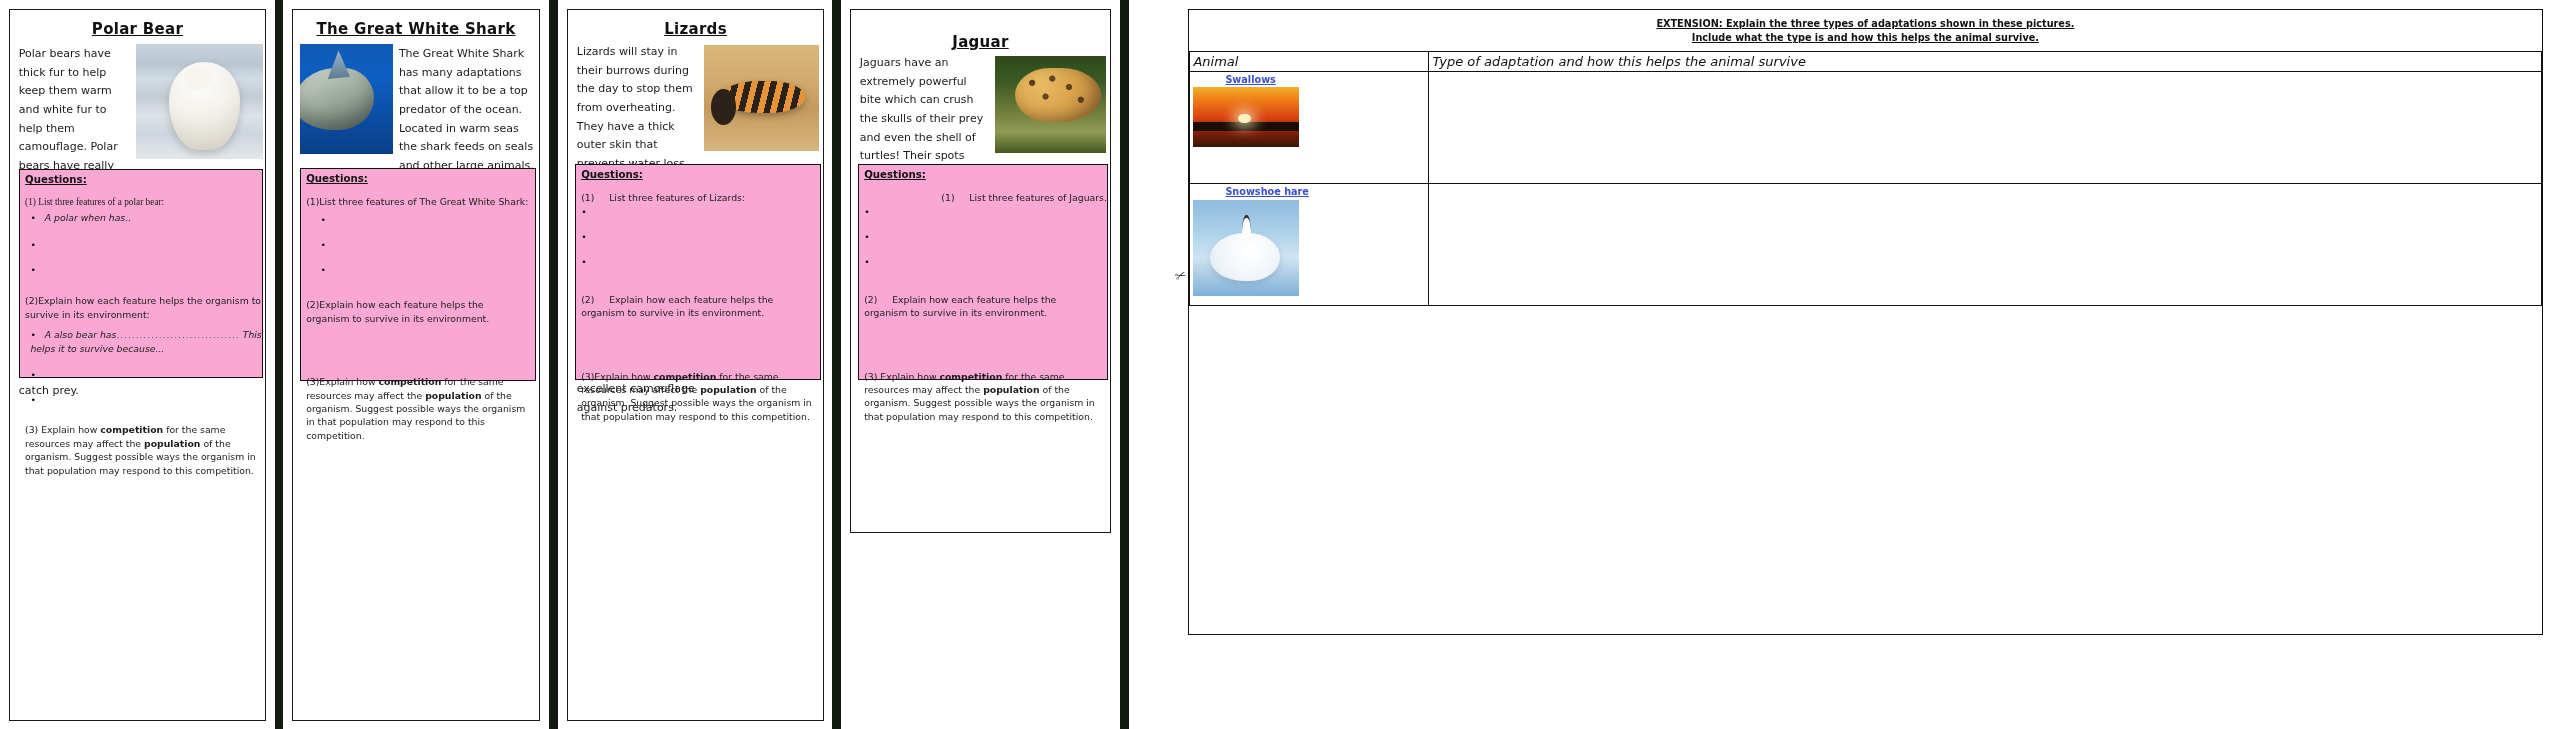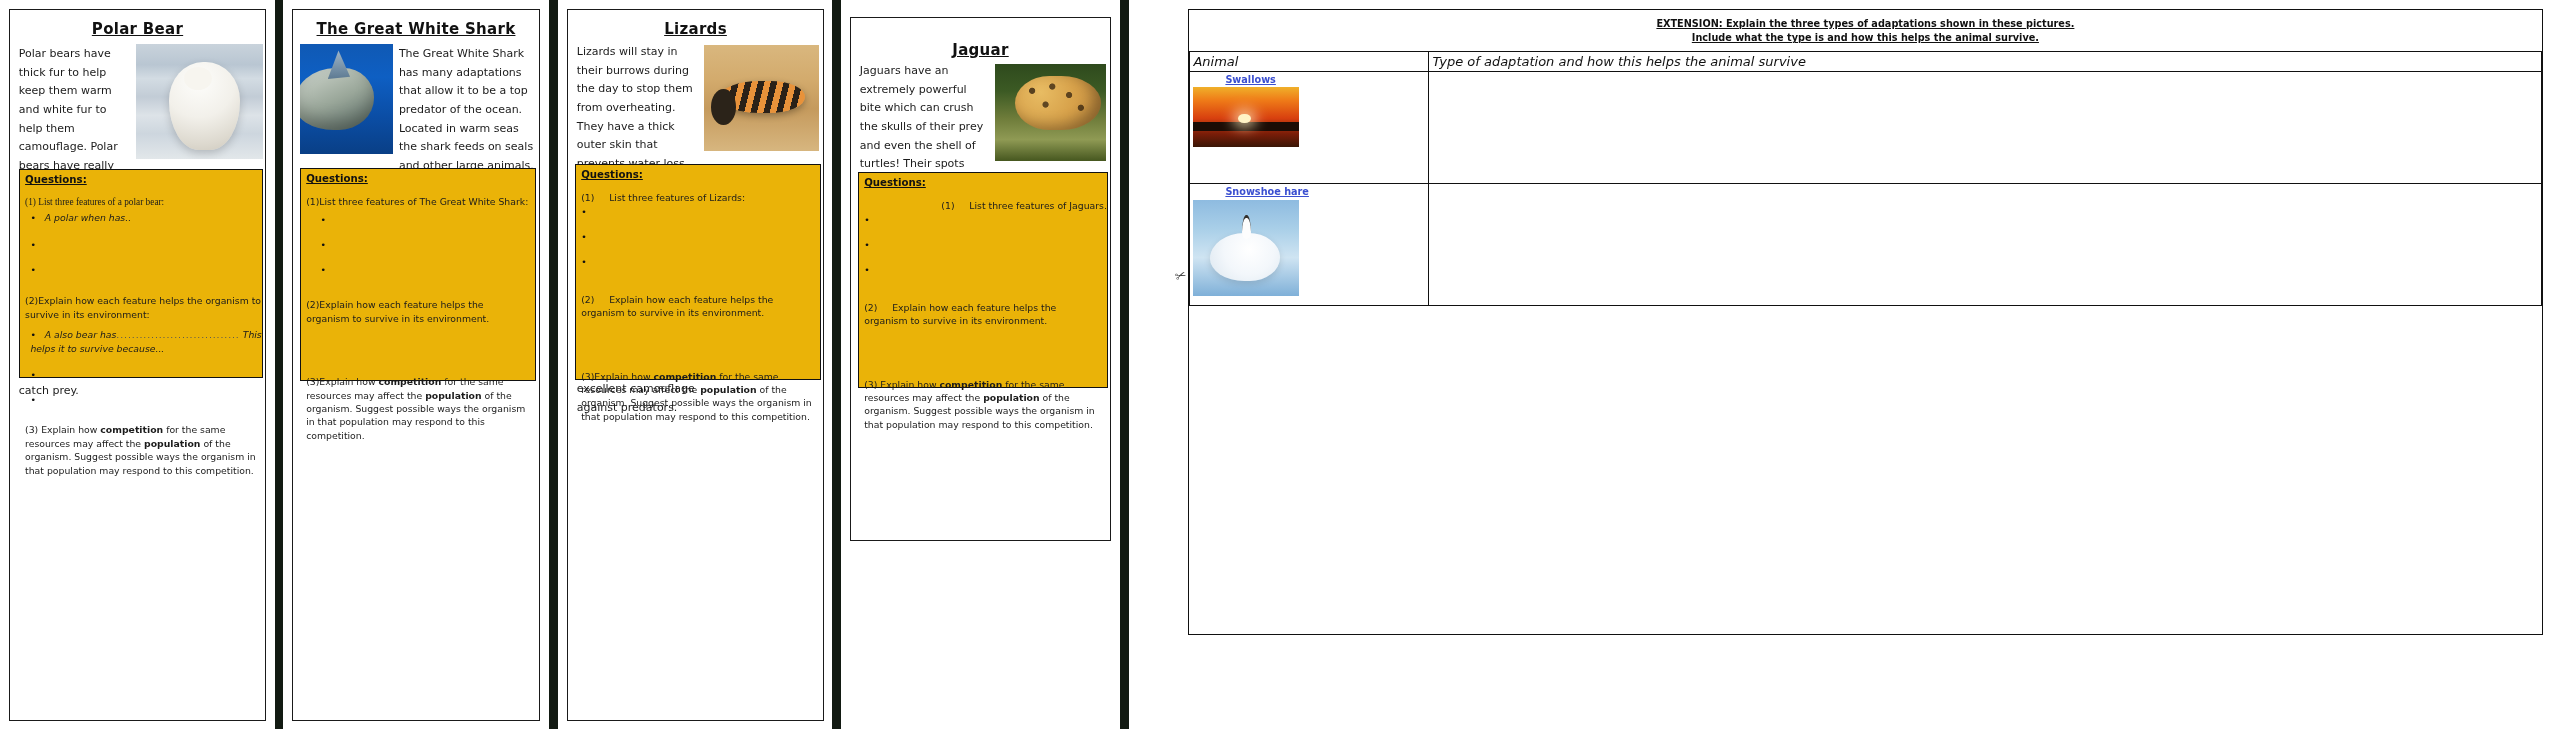--- a/index.html
+++ b/index.html
@@ -12,21 +12,21 @@
               border:1.8px solid #1a1a1a;background:#ffffff;box-sizing:border-box;}
   .sep{position:absolute;top:0;width:8.9px;height:730px;background:#121a12;}
 
   .title{ text-align:center;font-weight:bold;font-size:15px;color:#111;
           text-decoration:underline;letter-spacing:0.3px;}
 
   .bodytxt{font-size:11px;line-height:1.52;color:#1b1b1b;}
 
   .photo{border:0;display:block;}
 
-  .qbox{border:1.3px solid #111;box-sizing:border-box;background:#eab308;}
+  .qbox{border:1.3px solid #111;box-sizing:border-box;background:#f9a8d4;}
   .qhead{font-size:10.2px;font-weight:bold;text-decoration:underline;color:#111;}
   .qtext{font-size:9.3px;line-height:1.45;color:#1b1b1b;}
   .qtext b{font-weight:bold;}
   .qit{font-style:italic;}
   .bul{font-size:9.3px;line-height:1.2;color:#111;}
   .dots{letter-spacing:0.9px;color:#555;}
 
   
   .exthead{font-size:9.7px;font-weight:bold;text-align:center;line-height:1.5;color:#111;}
   .exthead u{text-decoration:underline;}
@@ -174,21 +174,21 @@
           <span>(2)</span>&nbsp;&nbsp;&nbsp;&nbsp;&nbsp;<span>Explain how each feature helps the organism to survive in its environment.</span>
         </div>
         <div class="qtext" style="margin:50px 5.3px 0 5.3px;">
           <span>(3)Explain how </span><b>competition</b><span> for the same resources may affect the </span><b>population</b><span> of the organism. Suggest possible ways the organism in that population may respond to this competition.</span>
         </div>
       </div>
     </div>
   </div>
   <div class="sep" style="left:832px;"></div>
 
-  <div class="page" style="left:841px;width:279px;height:542px;margin-top:8px;">
+  <div class="page" style="left:841px;width:279px;height:542px;">
     <div class="page-inner">
       <div class="title" style="margin:23px 0 0 0;">Jaguar</div>
 
       <div style="position:absolute;left:8.9px;top:43px;width:128px;">
         <span class="bodytxt">          Jaguars have an extremely powerful bite which can crush the skulls of their prey and even the shell of turtles! Their spots help break up the outline of their body in the forest to help them to hide from prey. They have strong muscles in their legs to help them run fast and catch prey. Their long tails </span><span class="bodytxt strike">helps</span><span class="bodytxt"> keep them balanced while leaping.</span>
       </div>
 
       <div class="ph jaguar photo" style="position:absolute;left:144px;top:46px;width:111px;height:97px;"></div>
 
       <div class="qbox" style="position:absolute;left:7px;top:154px;width:250px;height:216px;">

